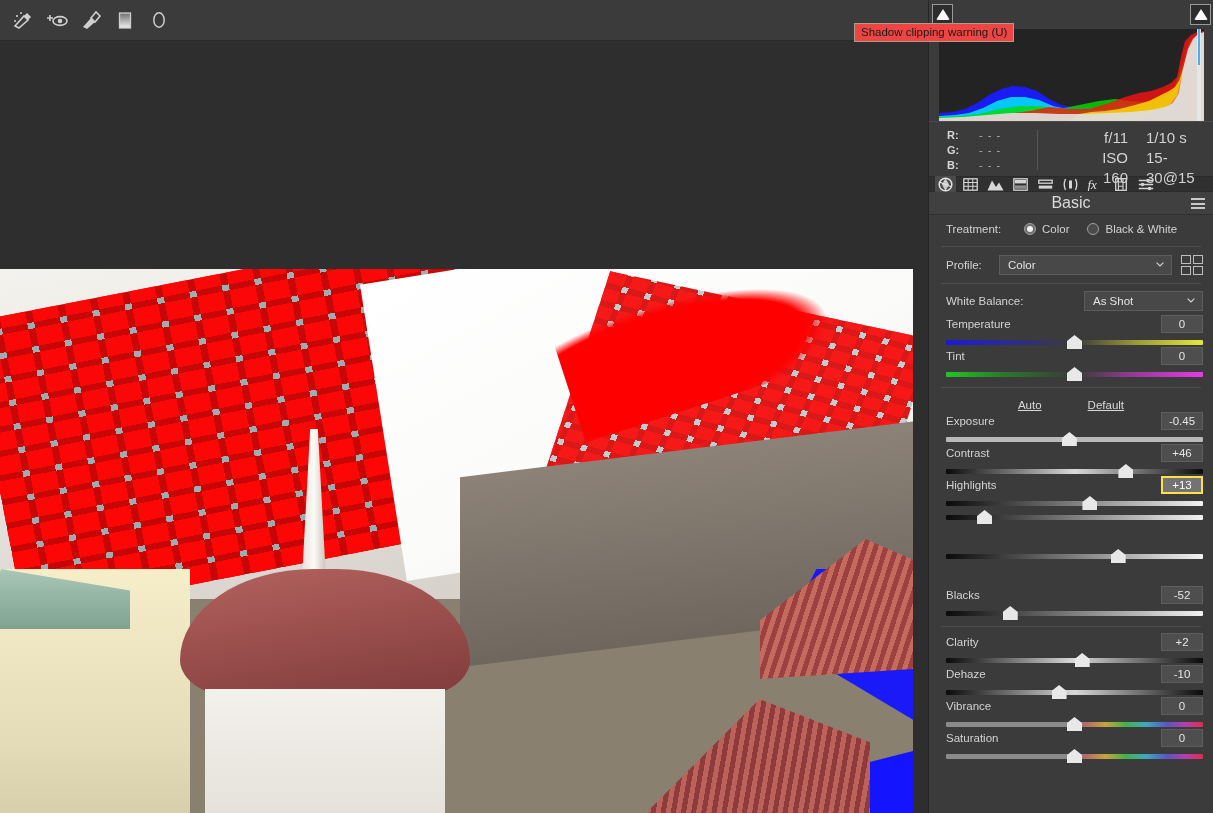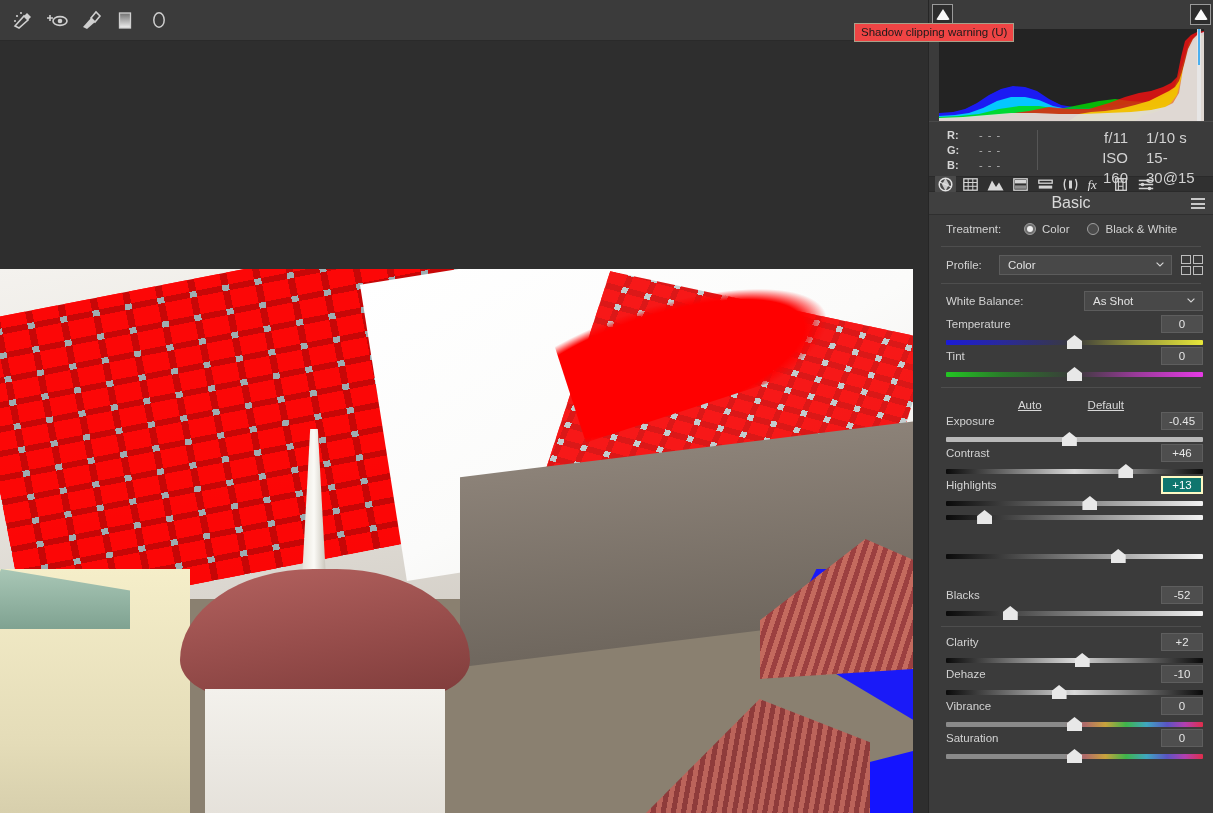--- a/index.html
+++ b/index.html
@@ -327,22 +327,22 @@
   .slider .name { font-size: 11.5px; color:#d2d2d2; }
   .valbox {
     width: 42px; height: 18px;
     background: #4e4e4e;
     border: 1px solid #5e5e5e;
     font-size: 11.5px; color:#e6e6e6;
     display:flex; align-items:center; justify-content:center;
     cursor: text;
   }
   .valbox.focused {
-    background: #0f766e;
-    border: 2px solid #fef9c3;
+    background: #737373;
+    border: 2px solid #fde047;
     color: #ffffff;
   }
   .track {
     position: relative;
     height: 5px; margin-top: 7px;
     border-radius: 1px;
   }
   .track.plain { background: linear-gradient(90deg,#b9b9b9,#b9b9b9); }
   .track.temp  { background: linear-gradient(90deg,#1b1bd8 0%,#2a2a9a 22%,#3a3a3a 50%,#9a9a3a 74%,#e6e63a 100%); }
   .track.tint  { background: linear-gradient(90deg,#23c623 0%,#2a7a2a 22%,#3a3a3a 50%,#9a3a9a 74%,#e63ae6 100%); }

